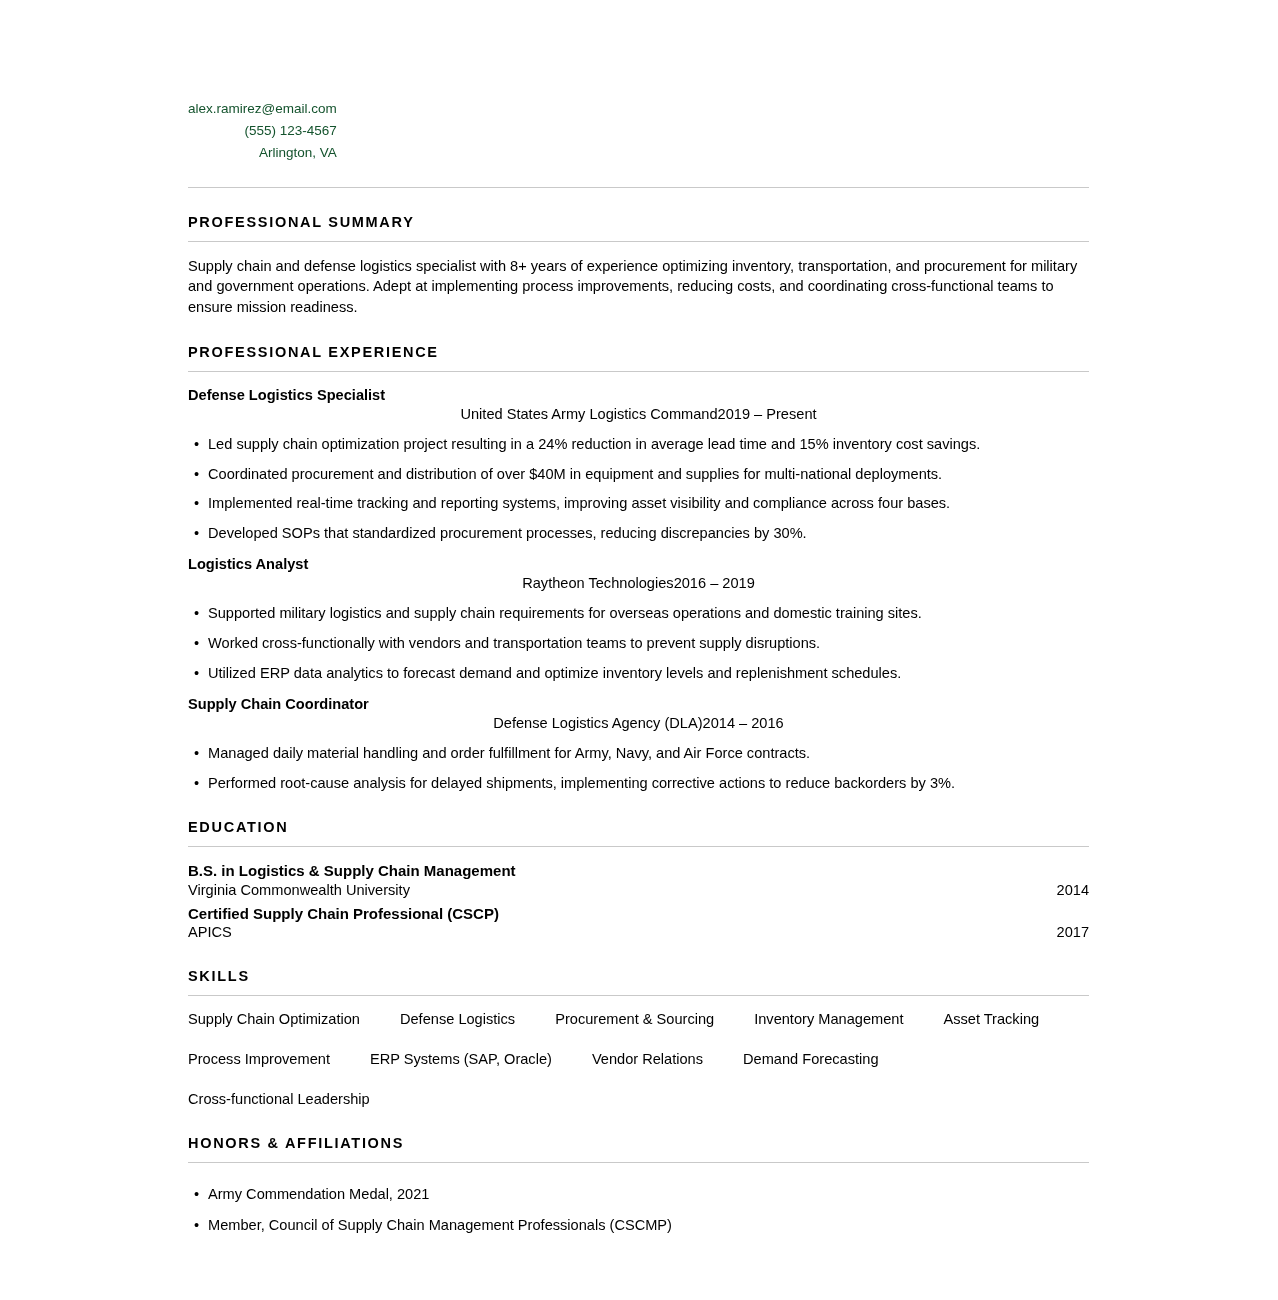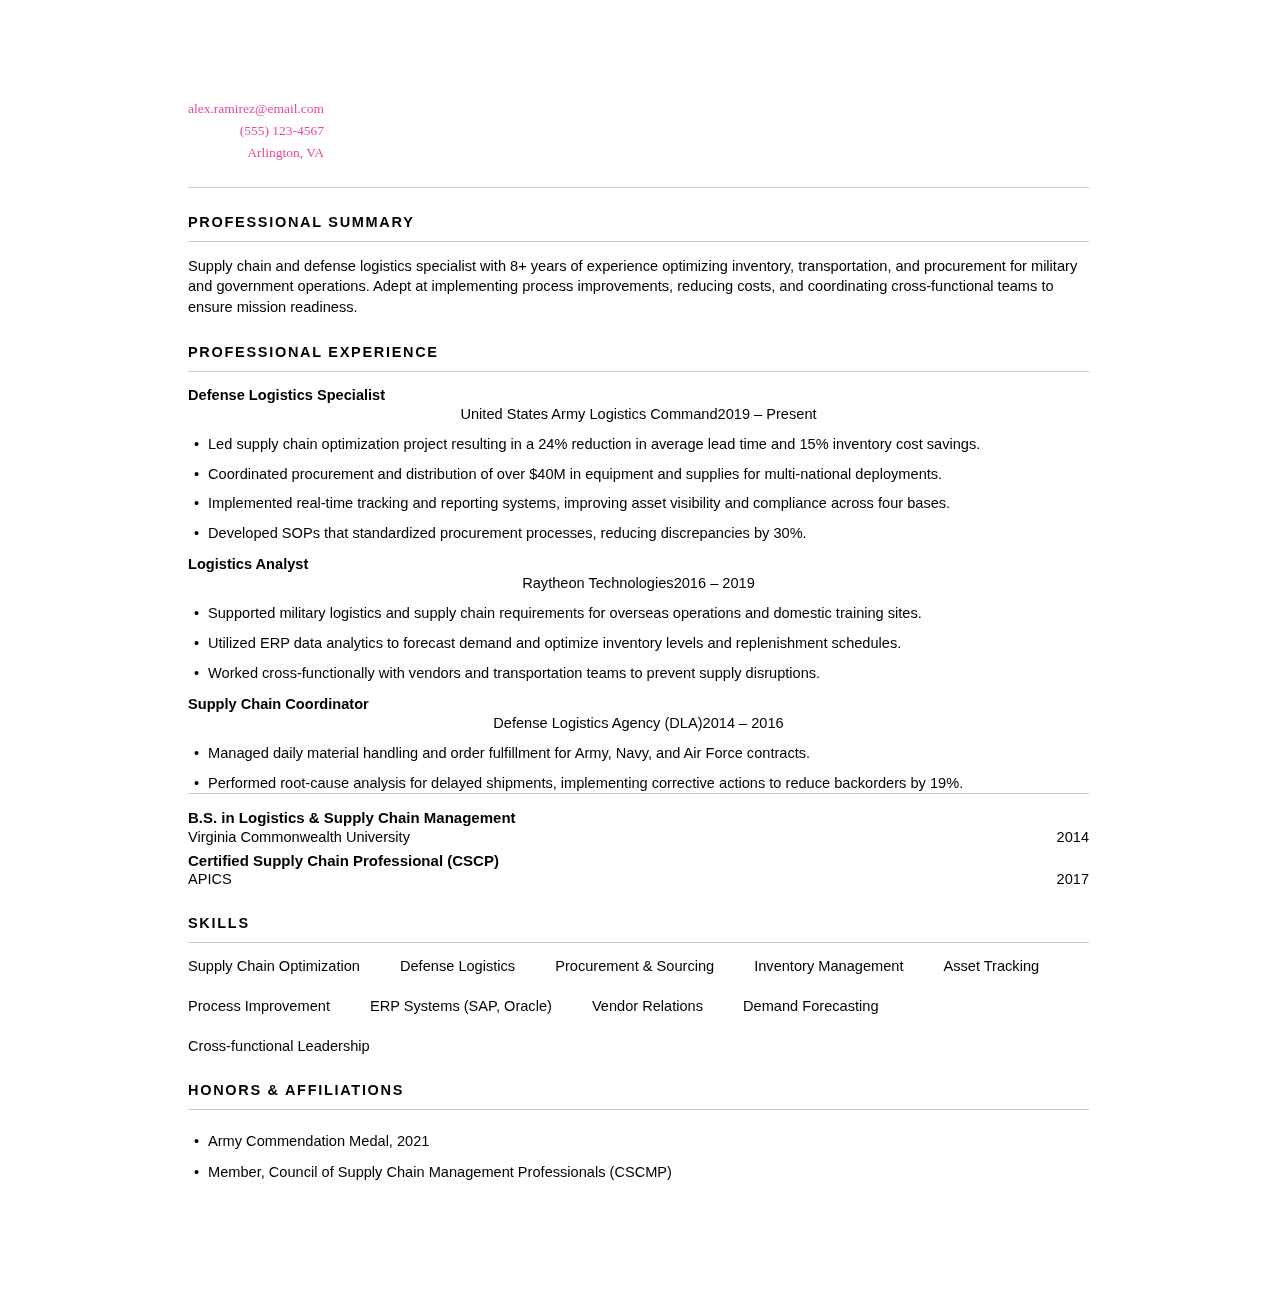--- a/index.html
+++ b/index.html
@@ -47,24 +47,23 @@
     font-weight: bold;
     letter-spacing: 0.7px;
     line-height: 1.08;
     white-space: nowrap;
     margin-bottom: 2px;
   }
   .contact {
     text-align: right;
     font-size: 13.5px;
     line-height: 1.62;
-    color: #ec4899;
+    color: #14532d;
     white-space: nowrap;
     padding-bottom: 4px;
-    font-family: Liberation Serif, serif;
   }
   .contact div { display: block; }
 
   .rule {
     border: 0;
     border-top: 1px solid #c9c9c9;
     margin: 0;
     height: 0;
     width: 100%;
   }
@@ -206,39 +205,40 @@
       </div>
 
       <div class="job">
         <div class="job-title">Logistics Analyst</div>
         <div class="job-line">
           <span class="job-company">Raytheon Technologies</span>
           <span class="job-dates">2016 – 2019</span>
         </div>
         <ul class="bullets">
           <li>Supported military logistics and supply chain requirements for overseas operations and domestic training sites.</li>
+          <li>Worked cross-functionally with vendors and transportation teams to prevent supply disruptions.</li>
           <li>Utilized ERP data analytics to forecast demand and optimize inventory levels and replenishment schedules.</li>
-          <li>Worked cross-functionally with vendors and transportation teams to prevent supply disruptions.</li>
         </ul>
       </div>
 
       <div class="job">
         <div class="job-title">Supply Chain Coordinator</div>
         <div class="job-line">
           <span class="job-company">Defense Logistics Agency (DLA)</span>
           <span class="job-dates">2014 – 2016</span>
         </div>
         <ul class="bullets">
           <li>Managed daily material handling and order fulfillment for Army, Navy, and Air Force contracts.</li>
-          <li>Performed root-cause analysis for delayed shipments, implementing corrective actions to reduce backorders by 19%.</li>
-        </ul>
-      </div>
-    </div>
-
-    <div class="section">
+          <li>Performed root-cause analysis for delayed shipments, implementing corrective actions to reduce backorders by 3%.</li>
+        </ul>
+      </div>
+    </div>
+
+    <div class="section">
+      <div class="section-title">EDUCATION</div>
       <hr class="rule section-rule">
       <div class="edu">
         <div class="edu-entry">
           <div class="edu-degree">B.S. in Logistics &amp; Supply Chain Management</div>
           <div class="edu-line">
             <span class="edu-school">Virginia Commonwealth University</span>
             <span class="edu-year">2014</span>
           </div>
         </div>
         <div class="edu-entry">

